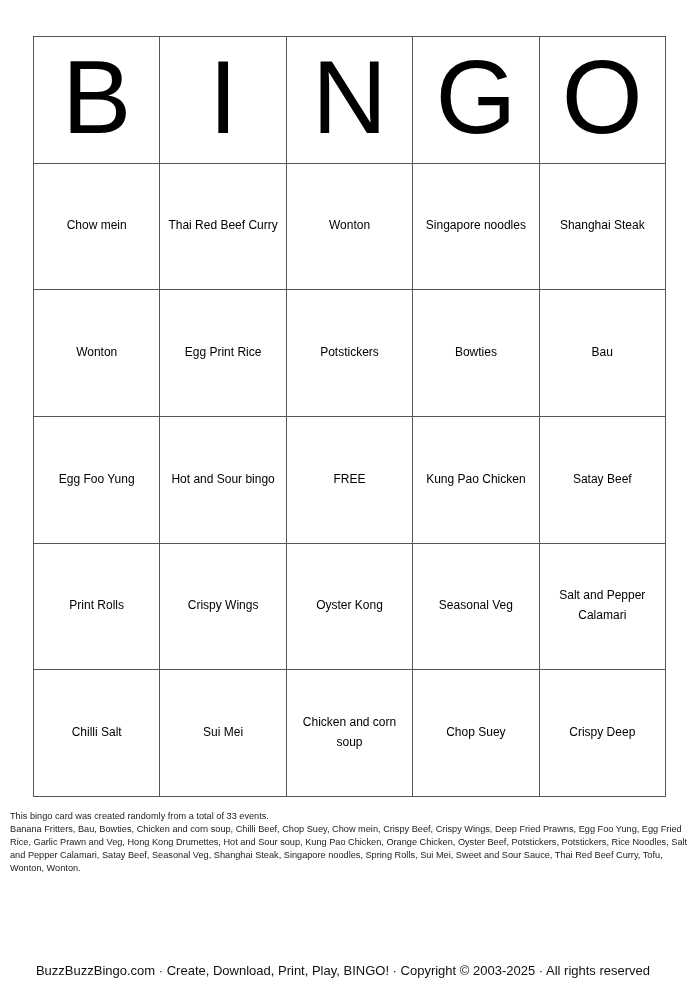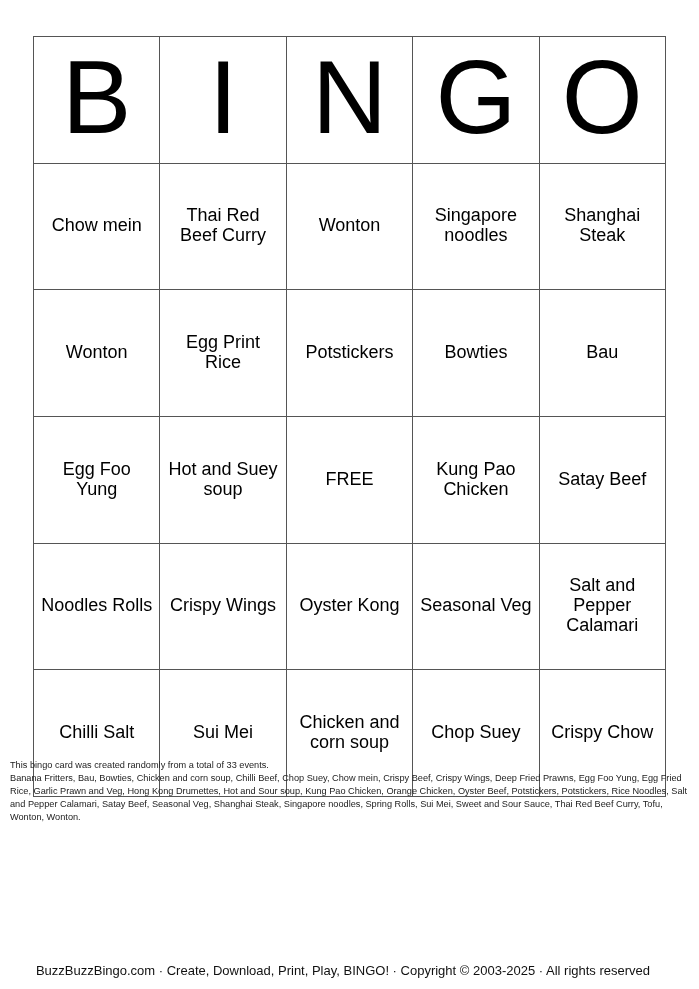--- a/index.html
+++ b/index.html
@@ -30,40 +30,40 @@
     }
     .cell {
       box-sizing: border-box;
       border-right: 1px solid #555;
       border-bottom: 1px solid #555;
       display: flex;
       align-items: center;
       justify-content: center;
       text-align: center;
       padding: 0 6px;
-      font-size: 18px;
+      font-size: 12px;
       line-height: 20px;
       overflow: hidden;
     }
     .cell span {
       display: block;
       margin-top: -2px;
     }
     .header-cell {
       font-size: 104px;
       line-height: 104px;
       padding: 0;
     }
     .header-cell span {
       margin-top: -6px;
     }
     .info {
       position: absolute;
       left: 10px;
-      top: 759px;
+      top: 810px;
       width: 682px;
       font-size: 9.2px;
       line-height: 13px;
       color: #222;
     }
     .info p {
       margin: 0;
     }
     .footer {
       position: absolute;
@@ -126,34 +126,34 @@
       <span>Bowties</span>
     </div>
   <div class="cell">
       <span>Bau</span>
     </div>
 
   <div class="cell">
       <span>Egg Foo Yung</span>
     </div>
   <div class="cell">
-      <span>Hot and Suey soup</span>
+      <span>Hot and Sour bingo</span>
     </div>
   <div class="cell">
       <span>FREE</span>
     </div>
   <div class="cell">
       <span>Kung Pao Chicken</span>
     </div>
   <div class="cell">
       <span>Satay Beef</span>
     </div>
 
   <div class="cell">
-      <span>Noodles Rolls</span>
+      <span>Print Rolls</span>
     </div>
   <div class="cell">
       <span>Crispy Wings</span>
     </div>
   <div class="cell">
       <span>Oyster Kong</span>
     </div>
   <div class="cell">
       <span>Seasonal Veg</span>
     </div>
@@ -167,21 +167,21 @@
   <div class="cell">
       <span>Sui Mei</span>
     </div>
   <div class="cell">
       <span>Chicken and corn soup</span>
     </div>
   <div class="cell">
       <span>Chop Suey</span>
     </div>
   <div class="cell">
-      <span>Crispy Chow</span>
+      <span>Crispy Deep</span>
     </div>
 </div>
 
 <div class="info">
   <p>This bingo card was created randomly from a total of 33 events.</p>
   <p>Banana Fritters, Bau, Bowties, Chicken and corn soup, Chilli Beef, Chop Suey, Chow mein, Crispy Beef, Crispy Wings, Deep Fried Prawns, Egg Foo Yung, Egg Fried Rice, Garlic Prawn and Veg, Hong Kong Drumettes, Hot and Sour soup, Kung Pao Chicken, Orange Chicken, Oyster Beef, Potstickers, Potstickers, Rice Noodles, Salt and Pepper Calamari, Satay Beef, Seasonal Veg, Shanghai Steak, Singapore noodles, Spring Rolls, Sui Mei, Sweet and Sour Sauce, Thai Red Beef Curry, Tofu, Wonton, Wonton.</p>
 </div>
 
 <div class="footer">BuzzBuzzBingo.com · Create, Download, Print, Play, BINGO! · Copyright © 2003-2025 · All rights reserved</div>
 

